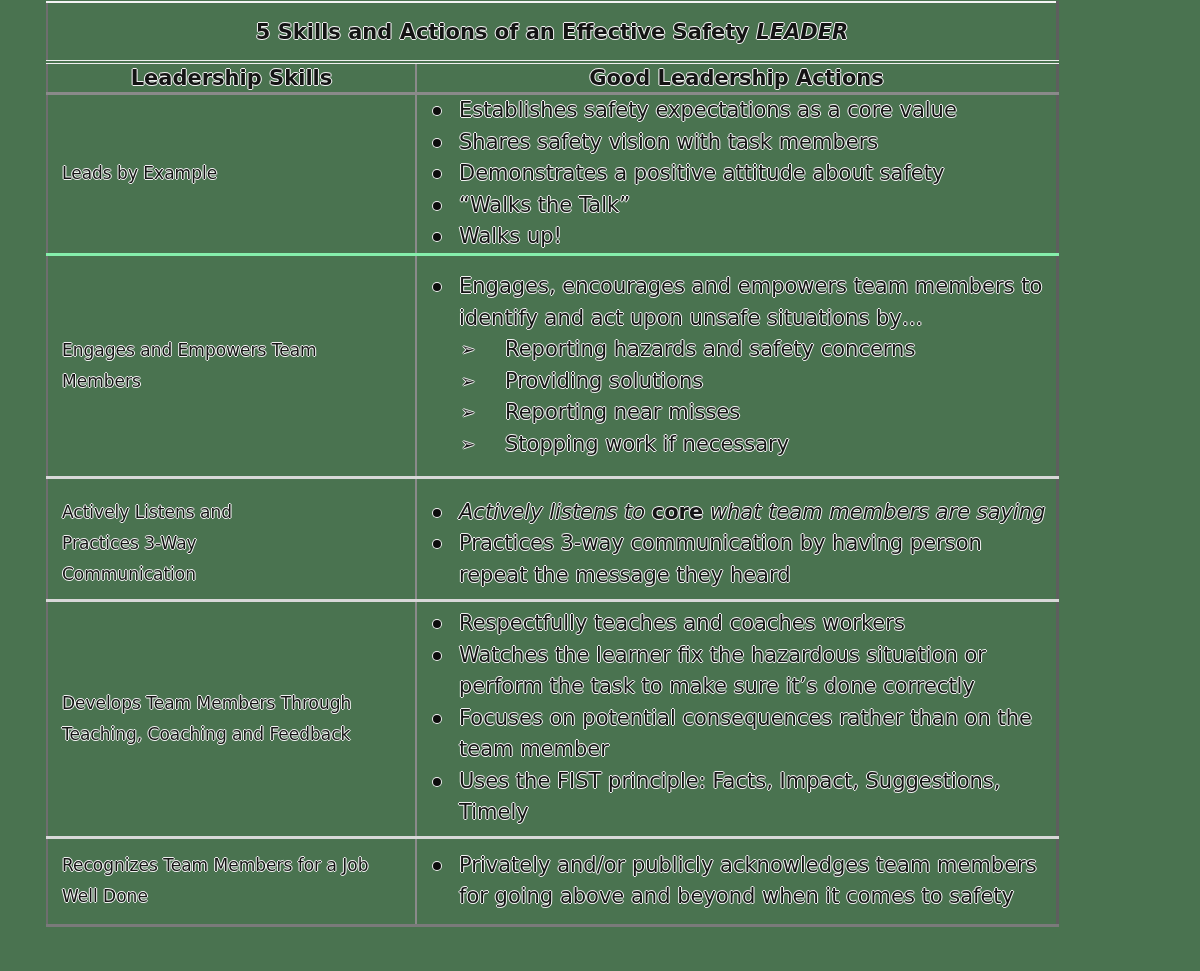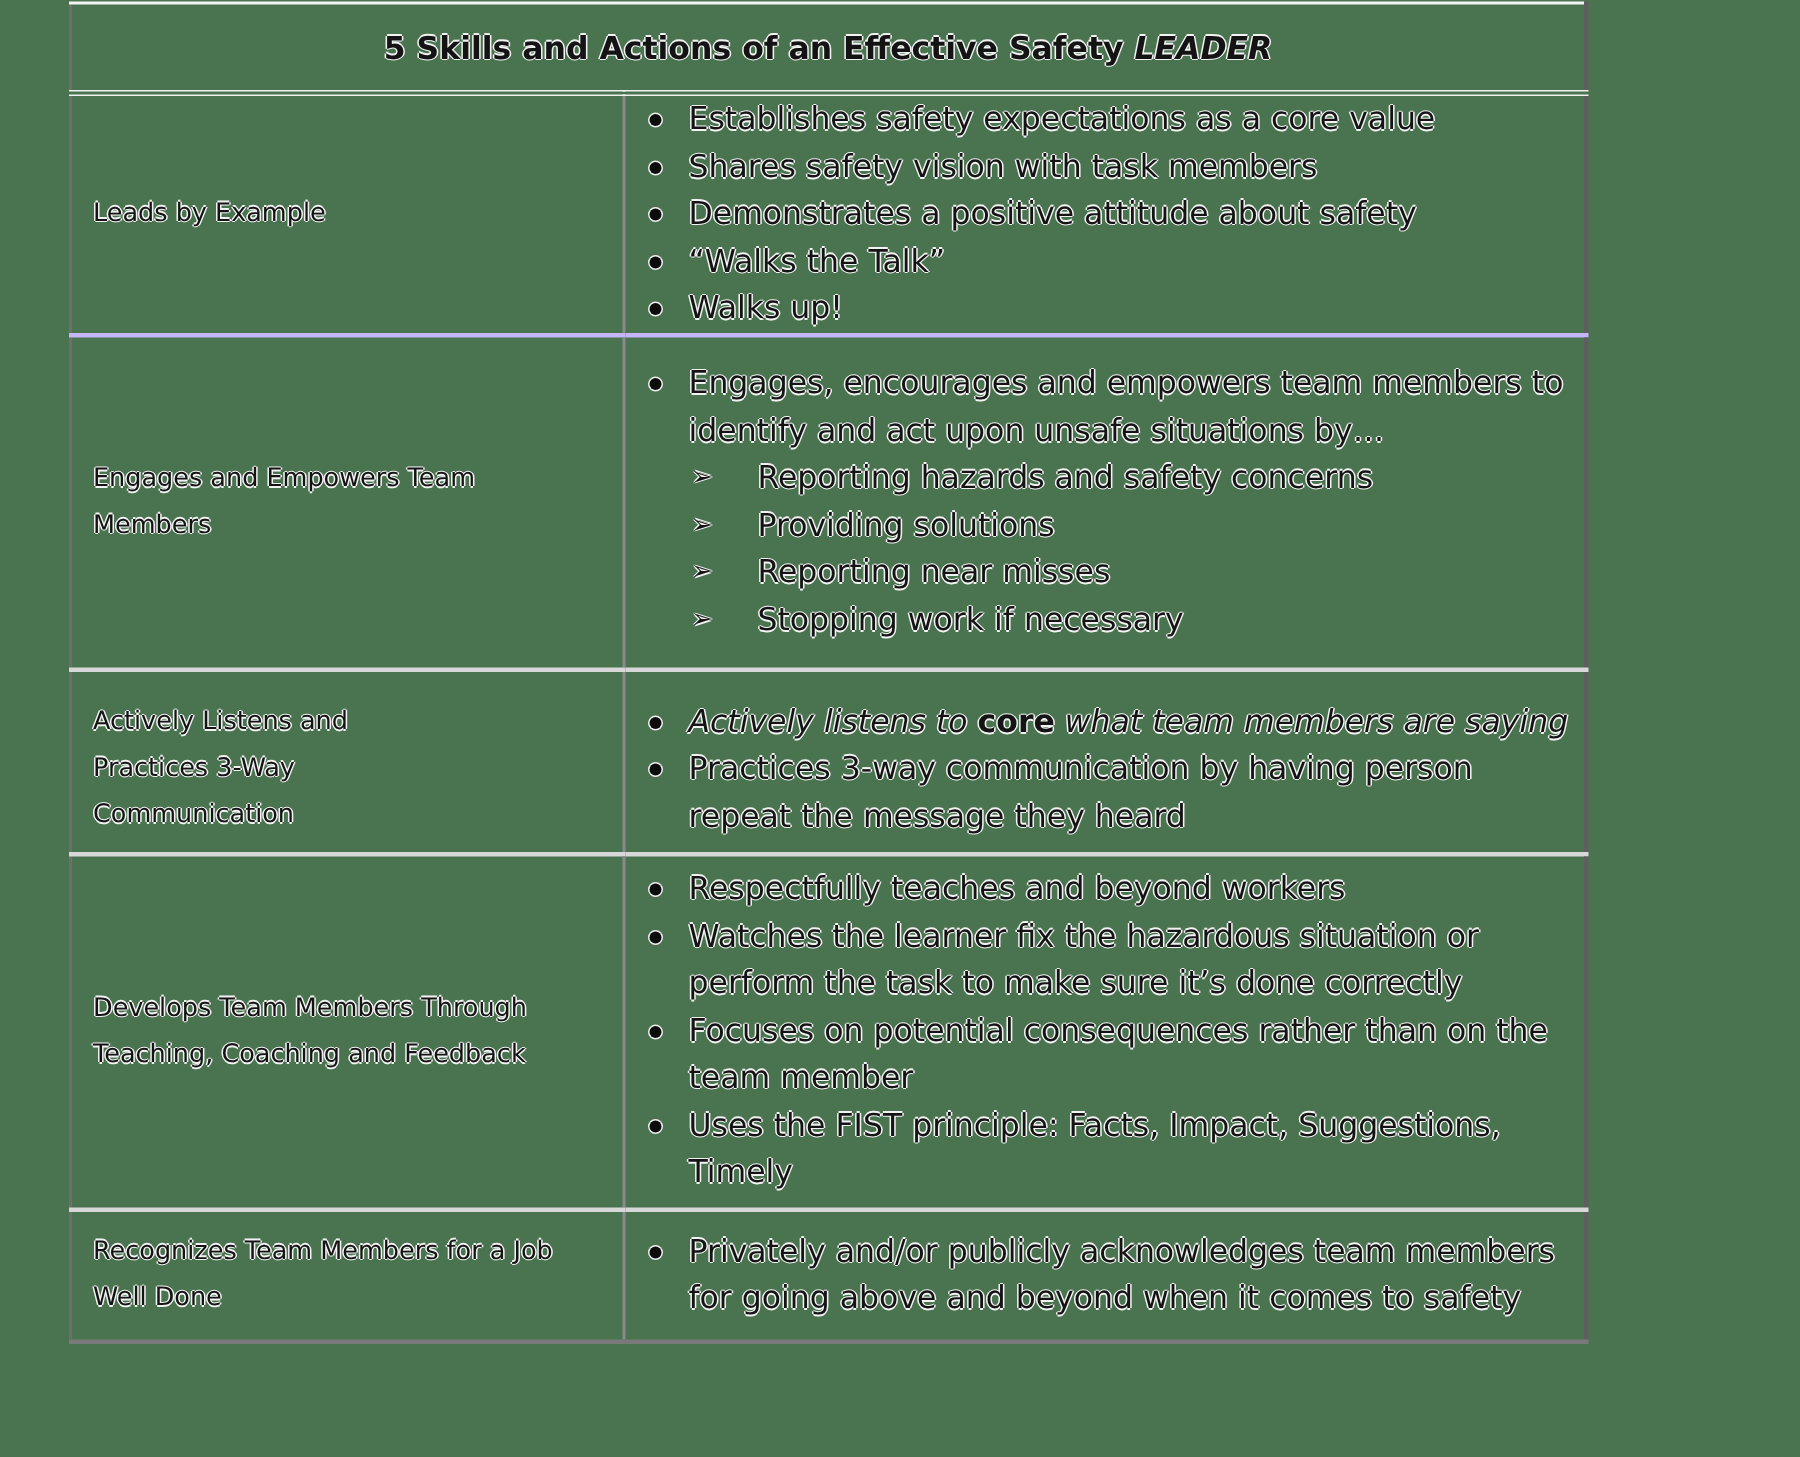--- a/index.html
+++ b/index.html
@@ -66,21 +66,21 @@
       line-height: 31px;
       padding-left: 14px !important;
       padding-right: 6px !important;
     }
     .action-cell {
       font-size: 21px;
       line-height: 31.5px;
       padding-left: 12px !important;
       padding-right: 6px !important;
     }
-    .row-sep-gray td { border-bottom: 3px solid #c4b5fd; }
+    .row-sep-gray td { border-bottom: 3px solid #86efac; }
     .row-sep-light td { border-bottom: 3px solid #d8d8d8; }
     .row-sep-dark td { border-bottom: 3px solid #7a7a7a; margin-left: 37px; }
     ul.bullets {
       list-style: none;
       margin: 0;
       padding: 0;
     }
     ul.bullets > li {
       position: relative;
       padding-left: 30px;
@@ -123,20 +123,24 @@
 
 <table class="doc-table">
   <colgroup>
     <col style="width:369px">
     <col>
   </colgroup>
   <tbody>
       <tr>
     <td colspan="2" class="title-cell txt"><span>5 Skills and Actions of an Effective Safety </span><em>LEADER</em></td>
   </tr>
+  <tr>
+    <th class="hdr-cell col-skill txt">Leadership Skills</th>
+    <th class="hdr-cell col-action txt">Good Leadership Actions</th>
+  </tr>
 
   <tr class="r1 row-sep-gray">
     <td class="col-skill skill-cell txt">Leads by Example</td>
     <td class="col-action action-cell txt">
       <ul class="bullets">
         <li><span class="dot"></span><span>Establishes safety expectations as a core value</span></li>
         <li><span class="dot"></span><span>Shares safety vision with task members</span></li>
         <li><span class="dot"></span><span>Demonstrates a positive attitude about safety</span></li>
         <li><span class="dot"></span><span>“Walks the Talk”</span></li>
         <li><span class="dot"></span><span>Walks up!</span></li>
@@ -175,21 +179,21 @@
       </ul>
     </td>
   </tr>
 
   <tr class="r4 row-sep-light">
     <td class="col-skill skill-cell txt">
           <div style="width:345px">Develops Team Members Through Teaching, Coaching and Feedback</div>
         </td>
     <td class="col-action action-cell txt">
       <ul class="bullets">
-        <li><span class="dot"></span><span>Respectfully teaches and beyond workers</span></li>
+        <li><span class="dot"></span><span>Respectfully teaches and coaches workers</span></li>
         <li><span class="dot"></span><span>Watches the learner fix the hazardous situation or perform the task to make sure it’s done correctly</span></li>
         <li><span class="dot"></span><span>Focuses on potential consequences rather than on the team member</span></li>
         <li><span class="dot"></span><span>Uses the FIST principle: Facts, Impact, Suggestions, Timely</span></li>
       </ul>
     </td>
   </tr>
 
   <tr class="r5 row-sep-dark">
     <td class="col-skill skill-cell txt">
           <div style="width:330px">Recognizes Team Members for a Job Well Done</div>

